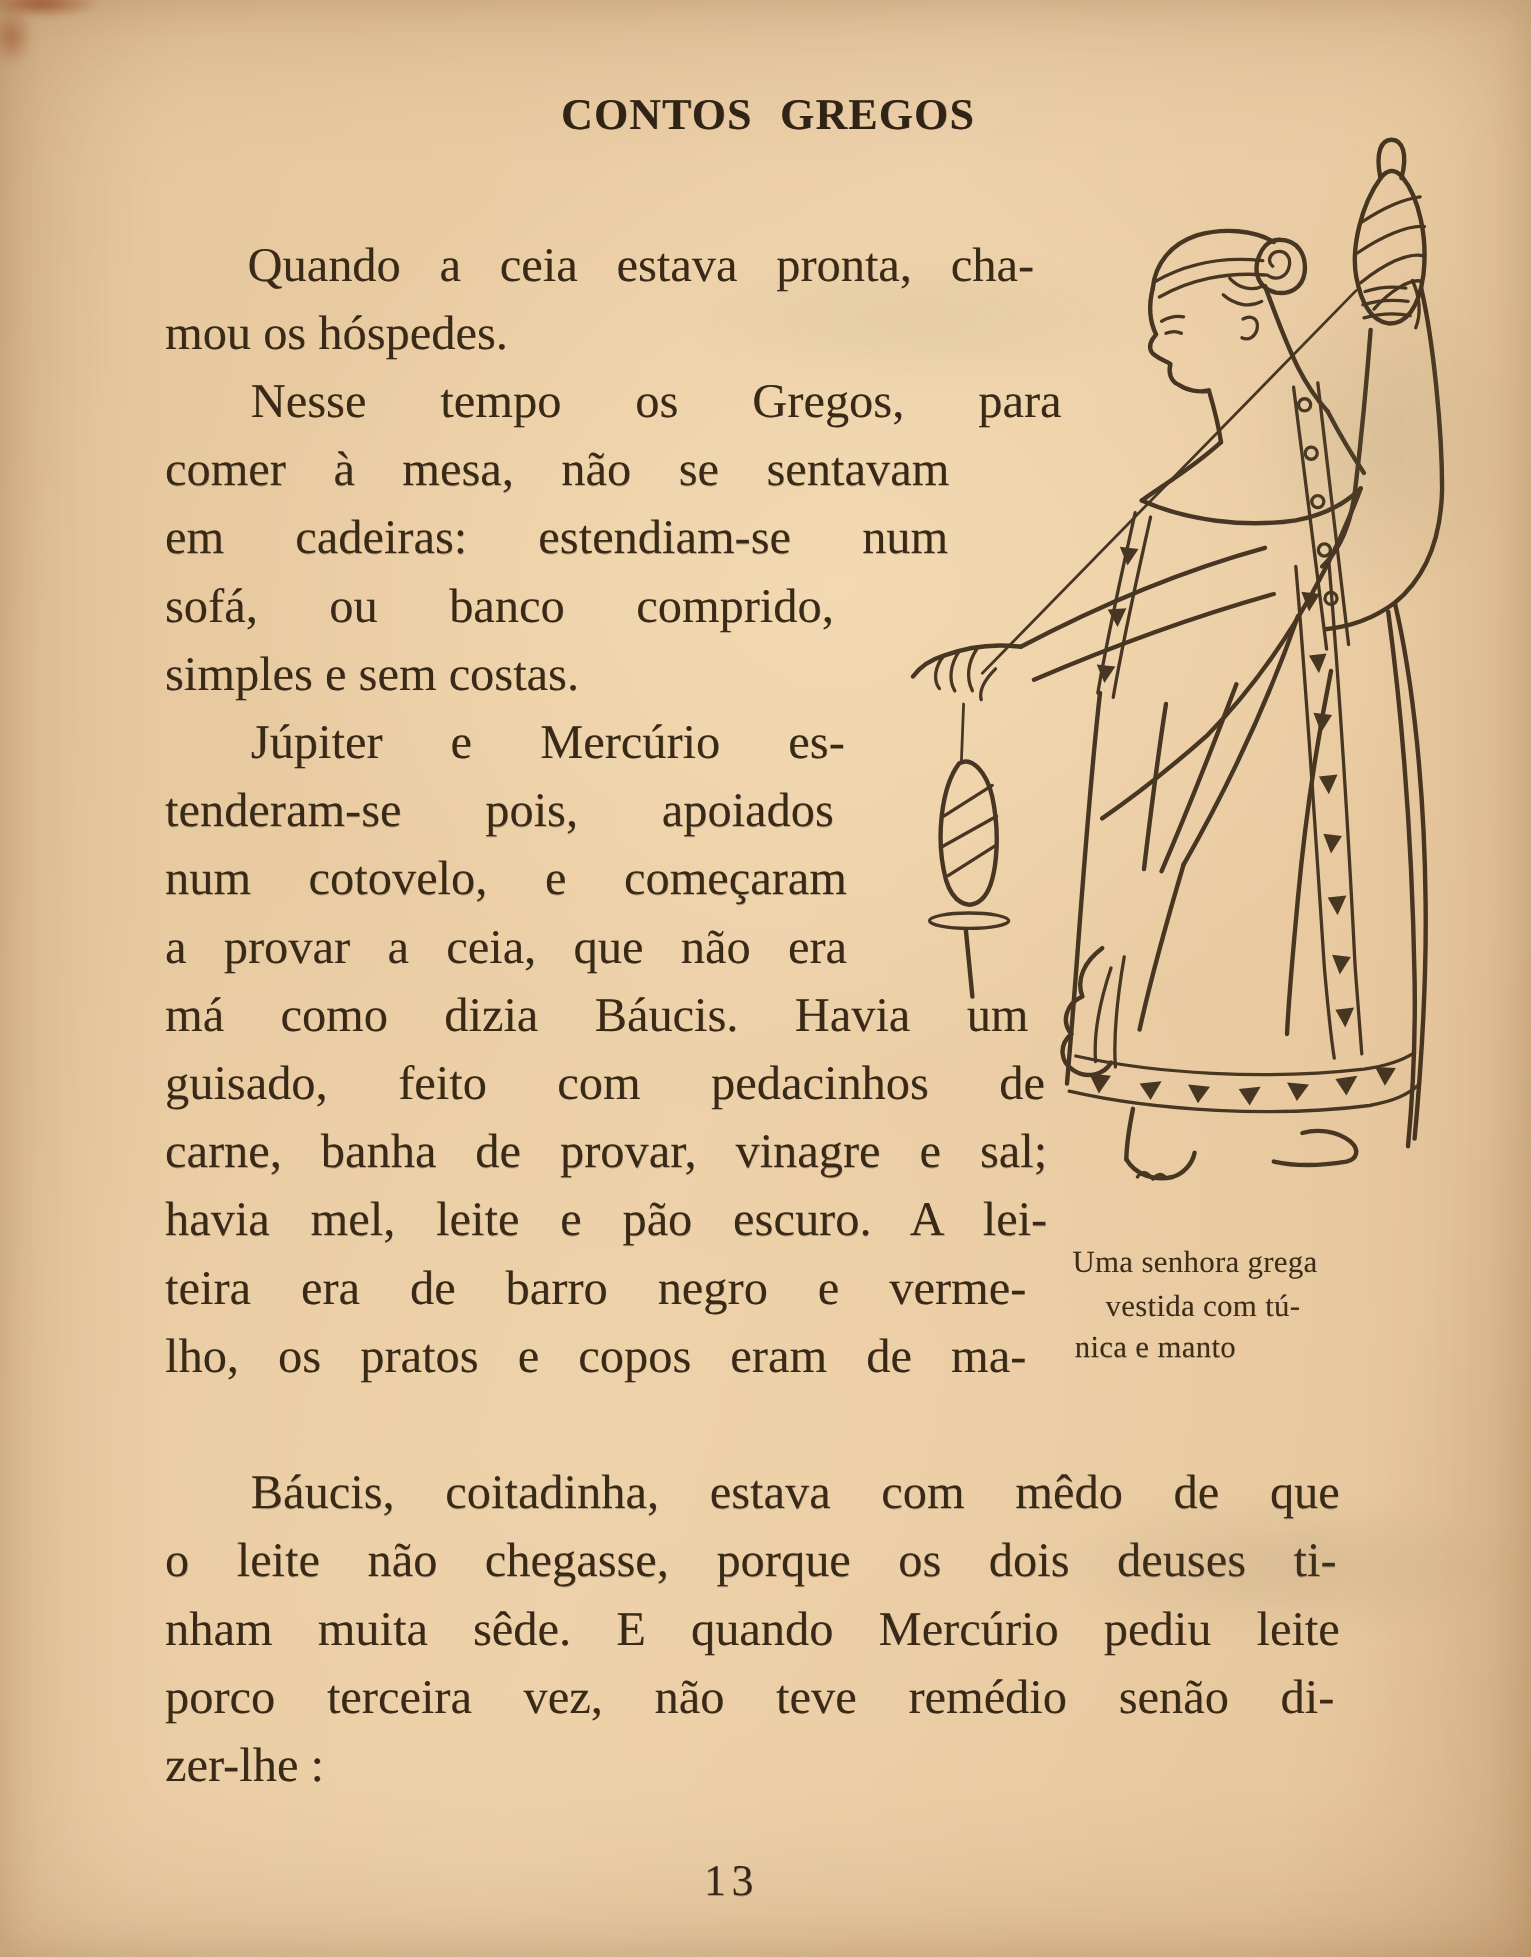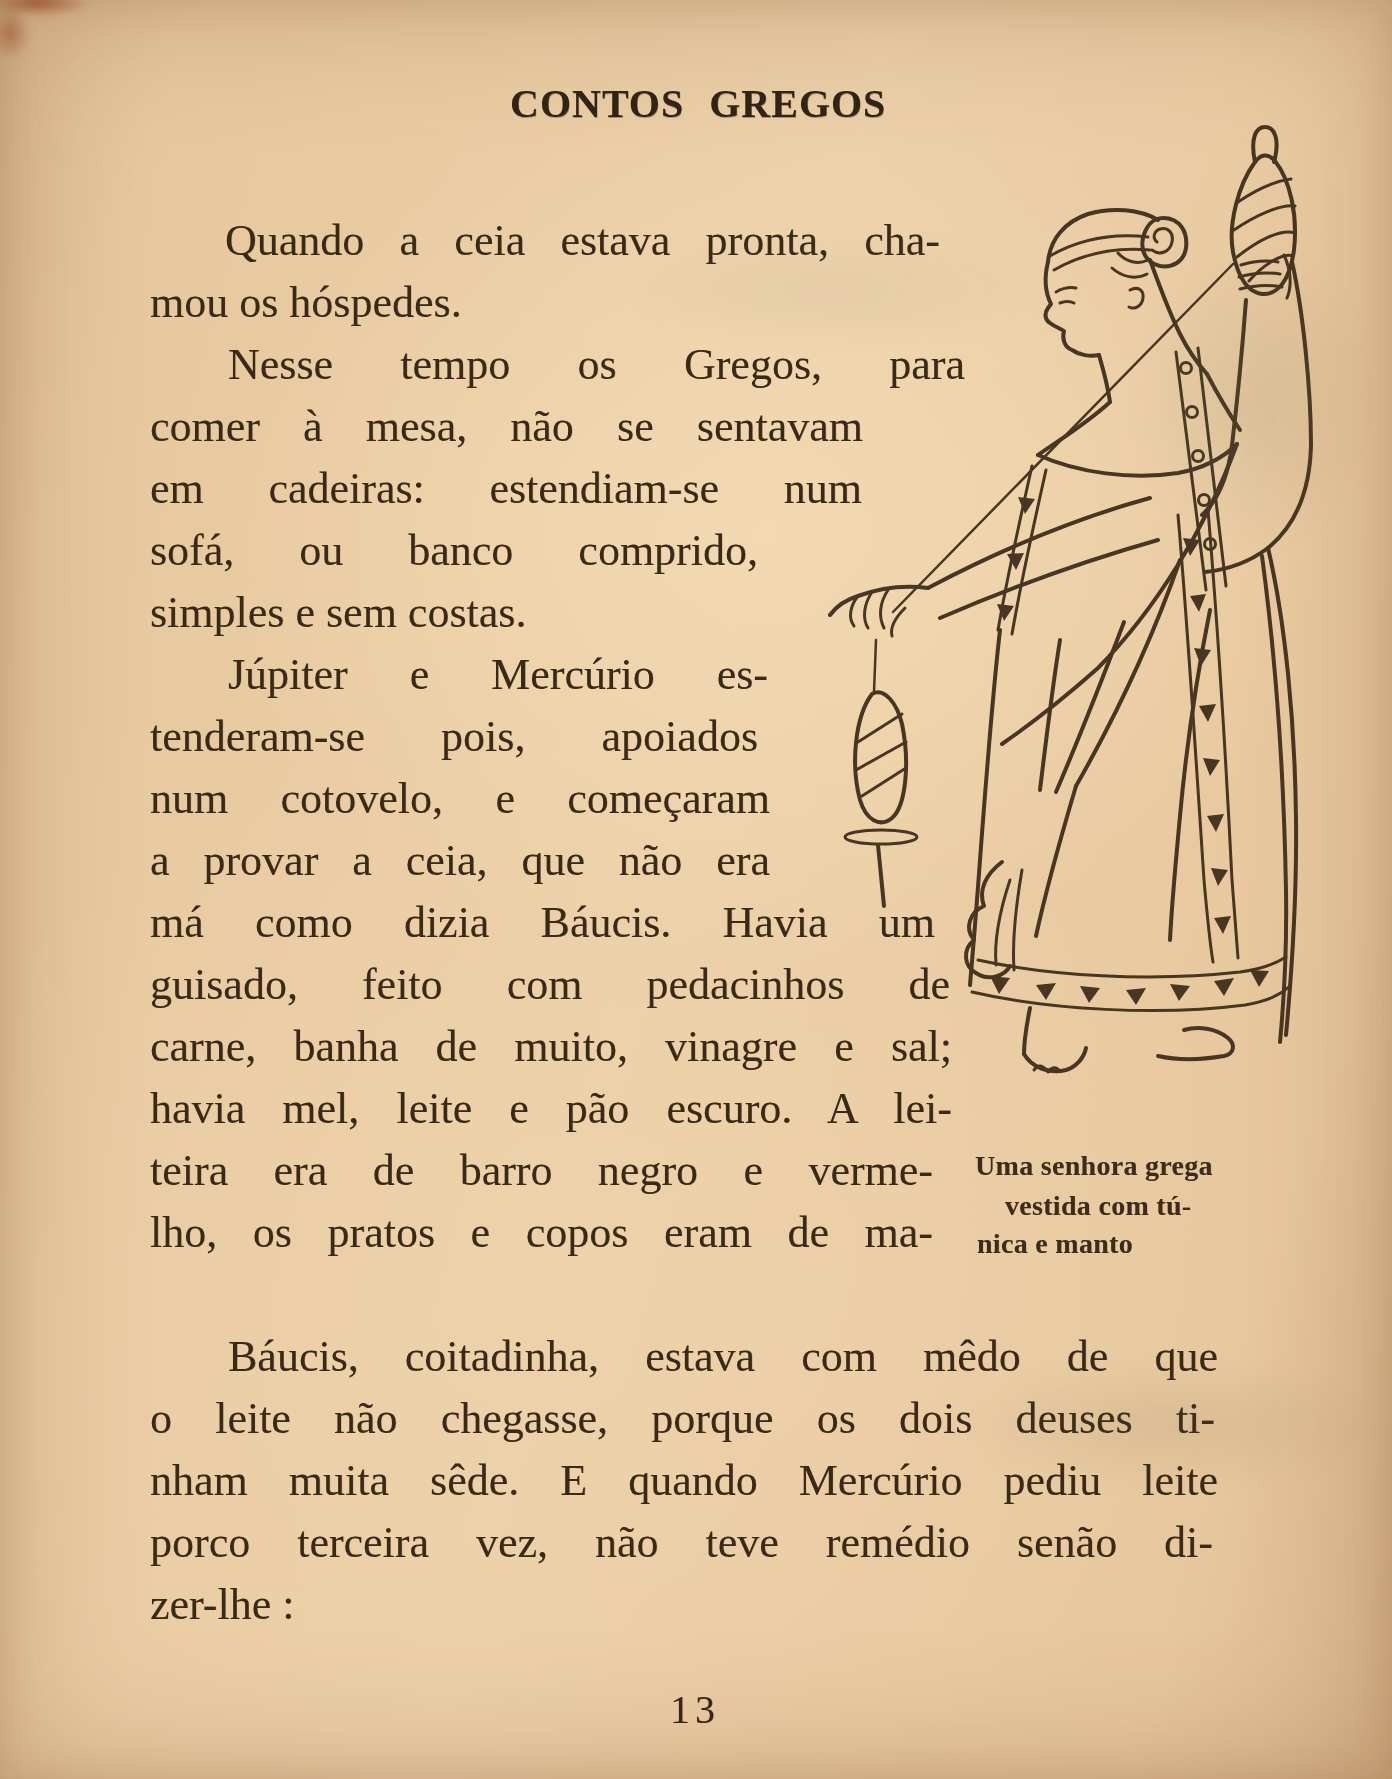--- a/index.html
+++ b/index.html
@@ -26,25 +26,25 @@
     font-size:40px;font-weight:700;letter-spacing:1px;word-spacing:14px;
     color:#30241710;color:#302417;text-shadow:.5px .5px 0 rgba(48,36,23,.35);
     white-space:nowrap;
   }
   .ln{
     position:absolute;font-size:44px;line-height:62px;color:#392a18;
     text-shadow:.4px .4px 0 rgba(57,42,24,.30);white-space:nowrap;
   }
   .ln.j{white-space:normal;text-align:justify;text-align-last:justify;}
   .cap{
-    position:absolute;font-size:28px;font-weight:700;color:#3c2c1a;
-    letter-spacing:.3px;text-shadow:.3px .3px 0 rgba(60,44,26,.30);white-space:nowrap;margin-top:18px;
+    position:absolute;font-size:28px;font-weight:400;color:#3c2c1a;
+    letter-spacing:.3px;text-shadow:.3px .3px 0 rgba(60,44,26,.30);white-space:nowrap;
   }
   .pagenum{
-    position:absolute;left:640px;top:1686px;width:110px;text-align:center;
+    position:absolute;left:640px;top:1686px;width:110px;
     font-size:40px;color:#35261a;letter-spacing:5px;text-shadow:.4px .4px 0 rgba(53,38,26,.3);
   }
   svg.art{position:absolute;left:0;top:0;width:1392px;height:1779px;pointer-events:none;}
   svg.art *{vector-effect:non-scaling-stroke;}
 </style>
 </head>
 <body>
 
 <div class="page">
 
@@ -183,21 +183,21 @@
   <div class="ln j" style="left:150px;top:396px;width:713px">comer à mesa, não se sentavam</div>
   <div class="ln j" style="left:150px;top:458px;width:712px">em cadeiras: estendiam-se num</div>
   <div class="ln j" style="left:150px;top:520px;width:608px">sofá, ou banco comprido,</div>
   <div class="ln" style="left:150px;top:582px">simples e sem costas.</div>
   <div class="ln j" style="left:228px;top:644px;width:540px">Júpiter e Mercúrio es-</div>
   <div class="ln j" style="left:150px;top:706px;width:608px">tenderam-se pois, apoiados</div>
   <div class="ln j" style="left:150px;top:768px;width:620px">num cotovelo, e começaram</div>
   <div class="ln j" style="left:150px;top:830px;width:620px">a provar a ceia, que não era</div>
   <div class="ln j" style="left:150px;top:892px;width:785px">má como dizia Báucis. Havia um</div>
   <div class="ln j" style="left:150px;top:954px;width:800px">guisado, feito com pedacinhos de</div>
-  <div class="ln j" style="left:150px;top:1016px;width:802px">carne, banha de muito, vinagre e sal;</div>
+  <div class="ln j" style="left:150px;top:1016px;width:802px">carne, banha de provar, vinagre e sal;</div>
   <div class="ln j" style="left:150px;top:1078px;width:802px">havia mel, leite e pão escuro. A lei-</div>
   <div class="ln j" style="left:150px;top:1140px;width:783px">teira era de barro negro e verme-</div>
   <div class="ln j" style="left:150px;top:1202px;width:783px">lho, os pratos e copos eram de ma-</div>
   <div class="ln j" style="left:228px;top:1326px;width:990px">Báucis, coitadinha, estava com mêdo de que</div>
   <div class="ln j" style="left:150px;top:1388px;width:1065px">o leite não chegasse, porque os dois deuses ti-</div>
   <div class="ln j" style="left:150px;top:1450px;width:1068px">nham muita sêde. E quando Mercúrio pediu leite</div>
   <div class="ln j" style="left:150px;top:1512px;width:1063px">porco terceira vez, não teve remédio senão di-</div>
   <div class="ln" style="left:150px;top:1574px">zer-lhe :</div>
 
   <div class="cap" style="left:975px;top:1132px">Uma senhora grega</div>

